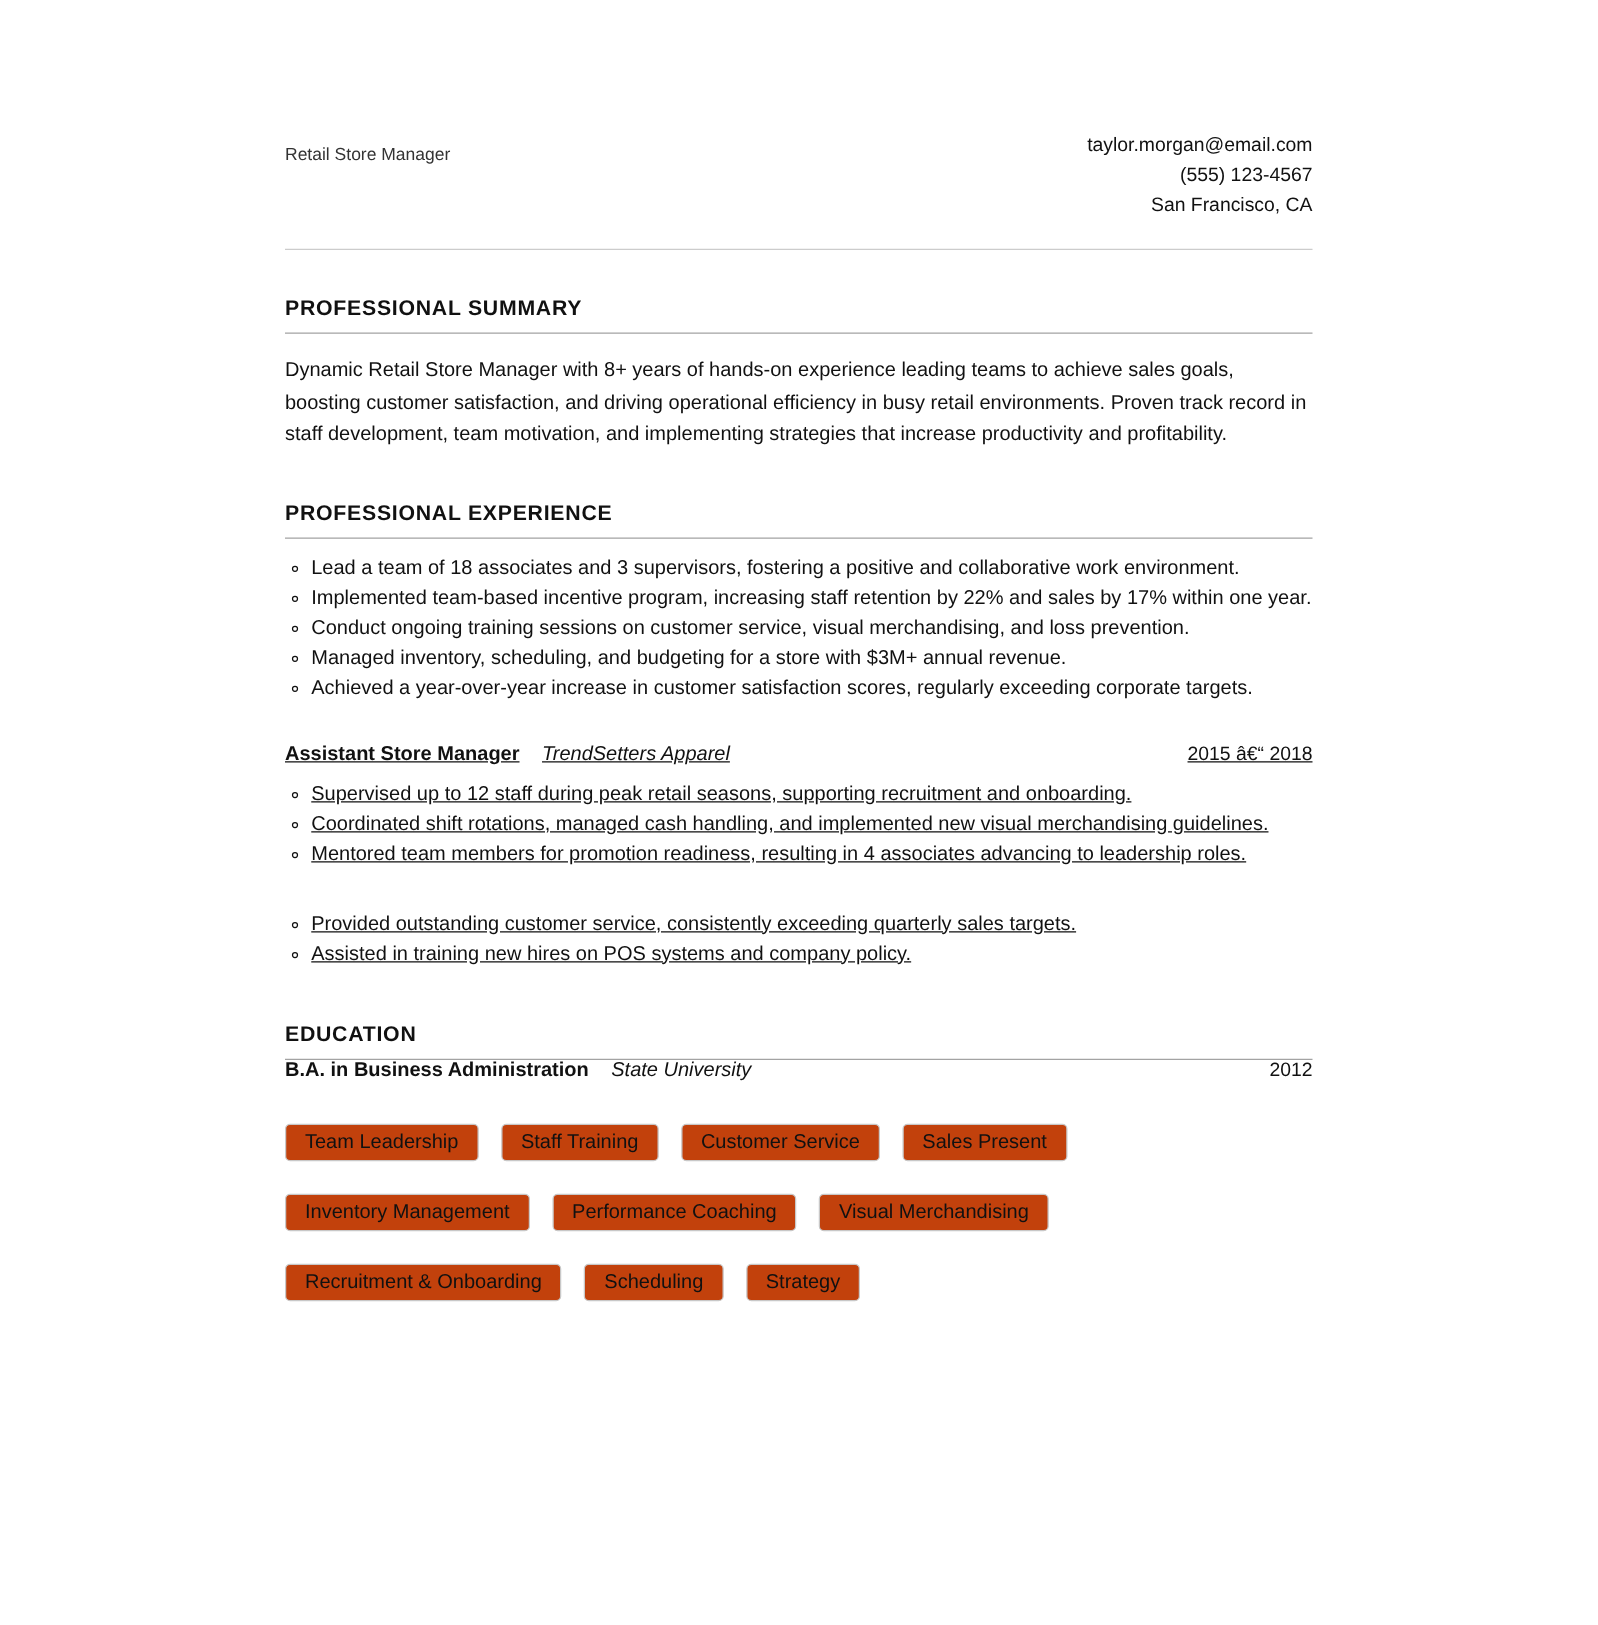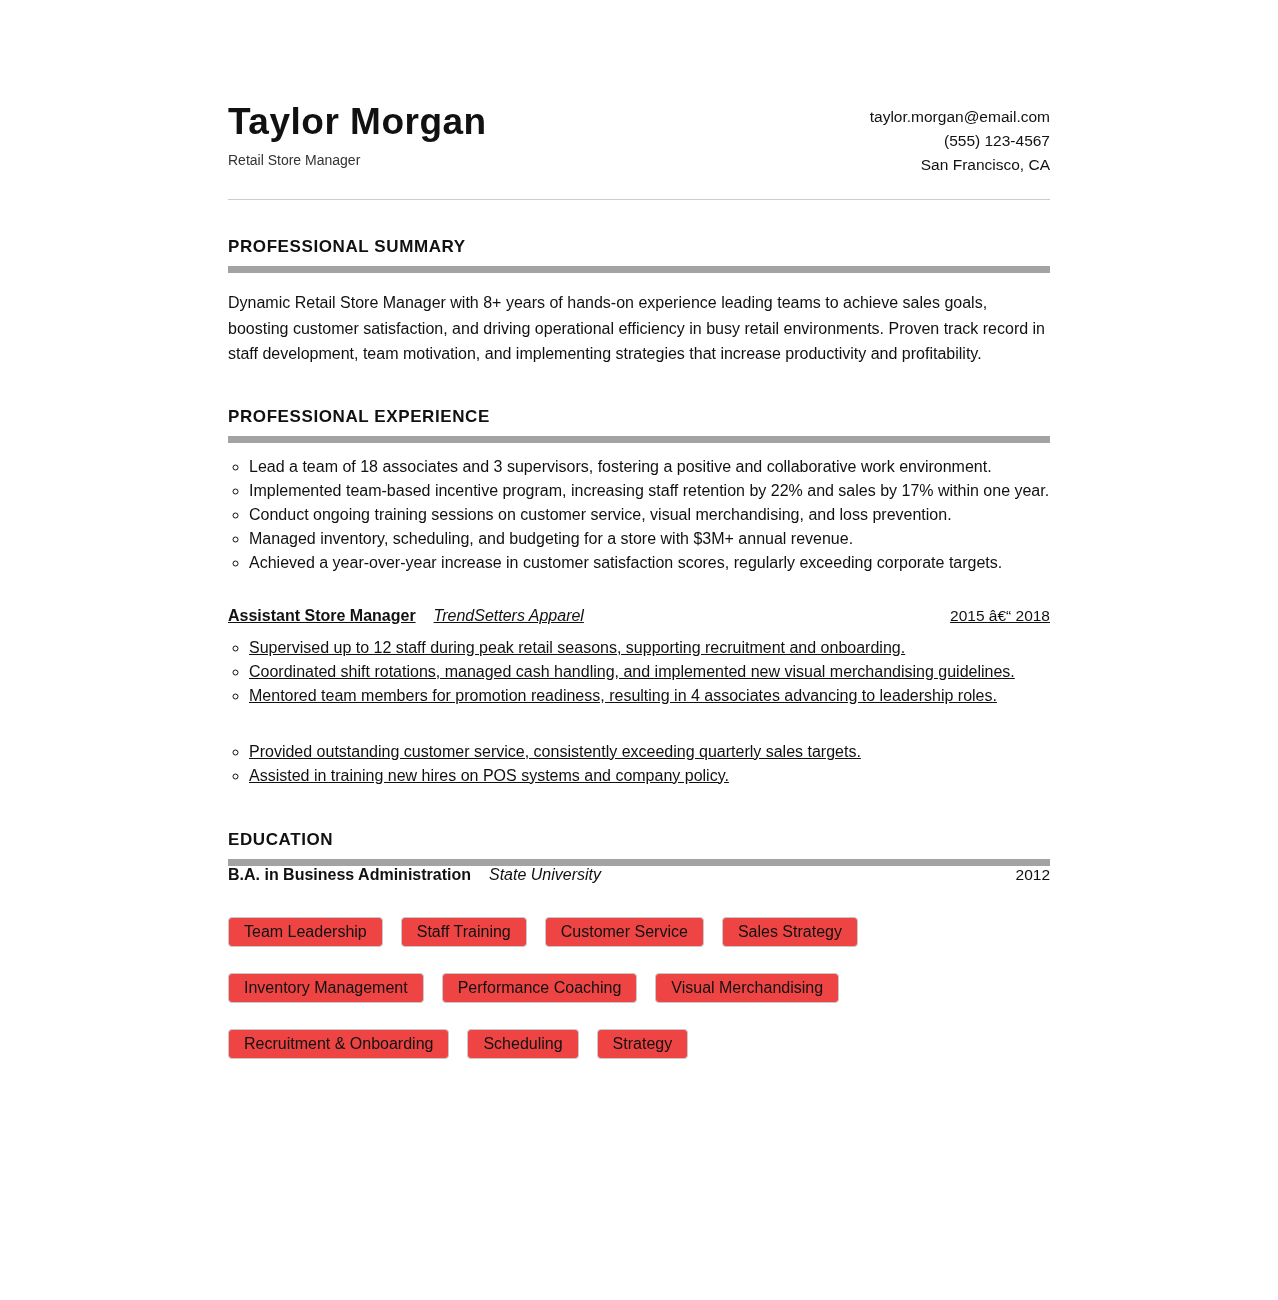--- a/index.html
+++ b/index.html
@@ -46,21 +46,21 @@
   .section { margin-top: 37px; }
   .section.experience { margin-top: 40px; }
   .section.education { margin-top: 42px; }
   .section.skills-section { margin-top: 33px; }
   h2 {
     font-size: 17px;
     font-weight: bold;
     letter-spacing: 0.6px;
     color: #111111;
     padding-bottom: 9px;
-    border-bottom: 7px solid #a3a3a3;
+    border-bottom: 1px solid #a3a3a3;
   }
   .summary-text {
     margin-top: 17px;
     font-size: 16px;
     line-height: 25.5px;
   }
   
   .job { margin-top: 12px; }
   .job + .job { margin-top: 32px; text-decoration: underline; }
   .row-head { display: flex; align-items: baseline; font-size: 16px; }
@@ -83,32 +83,31 @@
     gap: 26px 18px;
     margin-top: 14px;
   }
   .pill {
     display: inline-block;
     border: 1px solid #c8c8c8;
     border-radius: 4px;
     padding: 5px 15px;
     font-size: 16px;
     line-height: 18px;
-    background: #ef4444;
+    background: #c2410c;
     color: #111111;
   }
 </style>
 </head>
 <body>
 
 <div class="page">
 
   <header class="header">
     <div>
-      <h1 class="name">Taylor Morgan</h1>
       <div class="subtitle">Retail Store Manager</div>
     </div>
     <div class="contact">
       <div>taylor.morgan@email.com</div>
       <div>(555) 123-4567</div>
       <div>San Francisco, CA</div>
     </div>
   </header>
 
   <hr class="header-divider">
@@ -159,21 +158,21 @@
       <span class="row-org">State University</span>
       <span class="row-date">2012</span>
     </div>
   </section>
 
   <section class="section skills-section">
     <div class="skills">
       <span class="pill">Team Leadership</span>
       <span class="pill">Staff Training</span>
       <span class="pill">Customer Service</span>
-      <span class="pill">Sales Strategy</span>
+      <span class="pill">Sales Present</span>
       <span class="pill">Inventory Management</span>
       <span class="pill">Performance Coaching</span>
       <span class="pill">Visual Merchandising</span>
       <span class="pill">Recruitment &amp; Onboarding</span>
       <span class="pill">Scheduling</span>
       <span class="pill">Strategy</span>
     </div>
   </section>
 
 </div>

